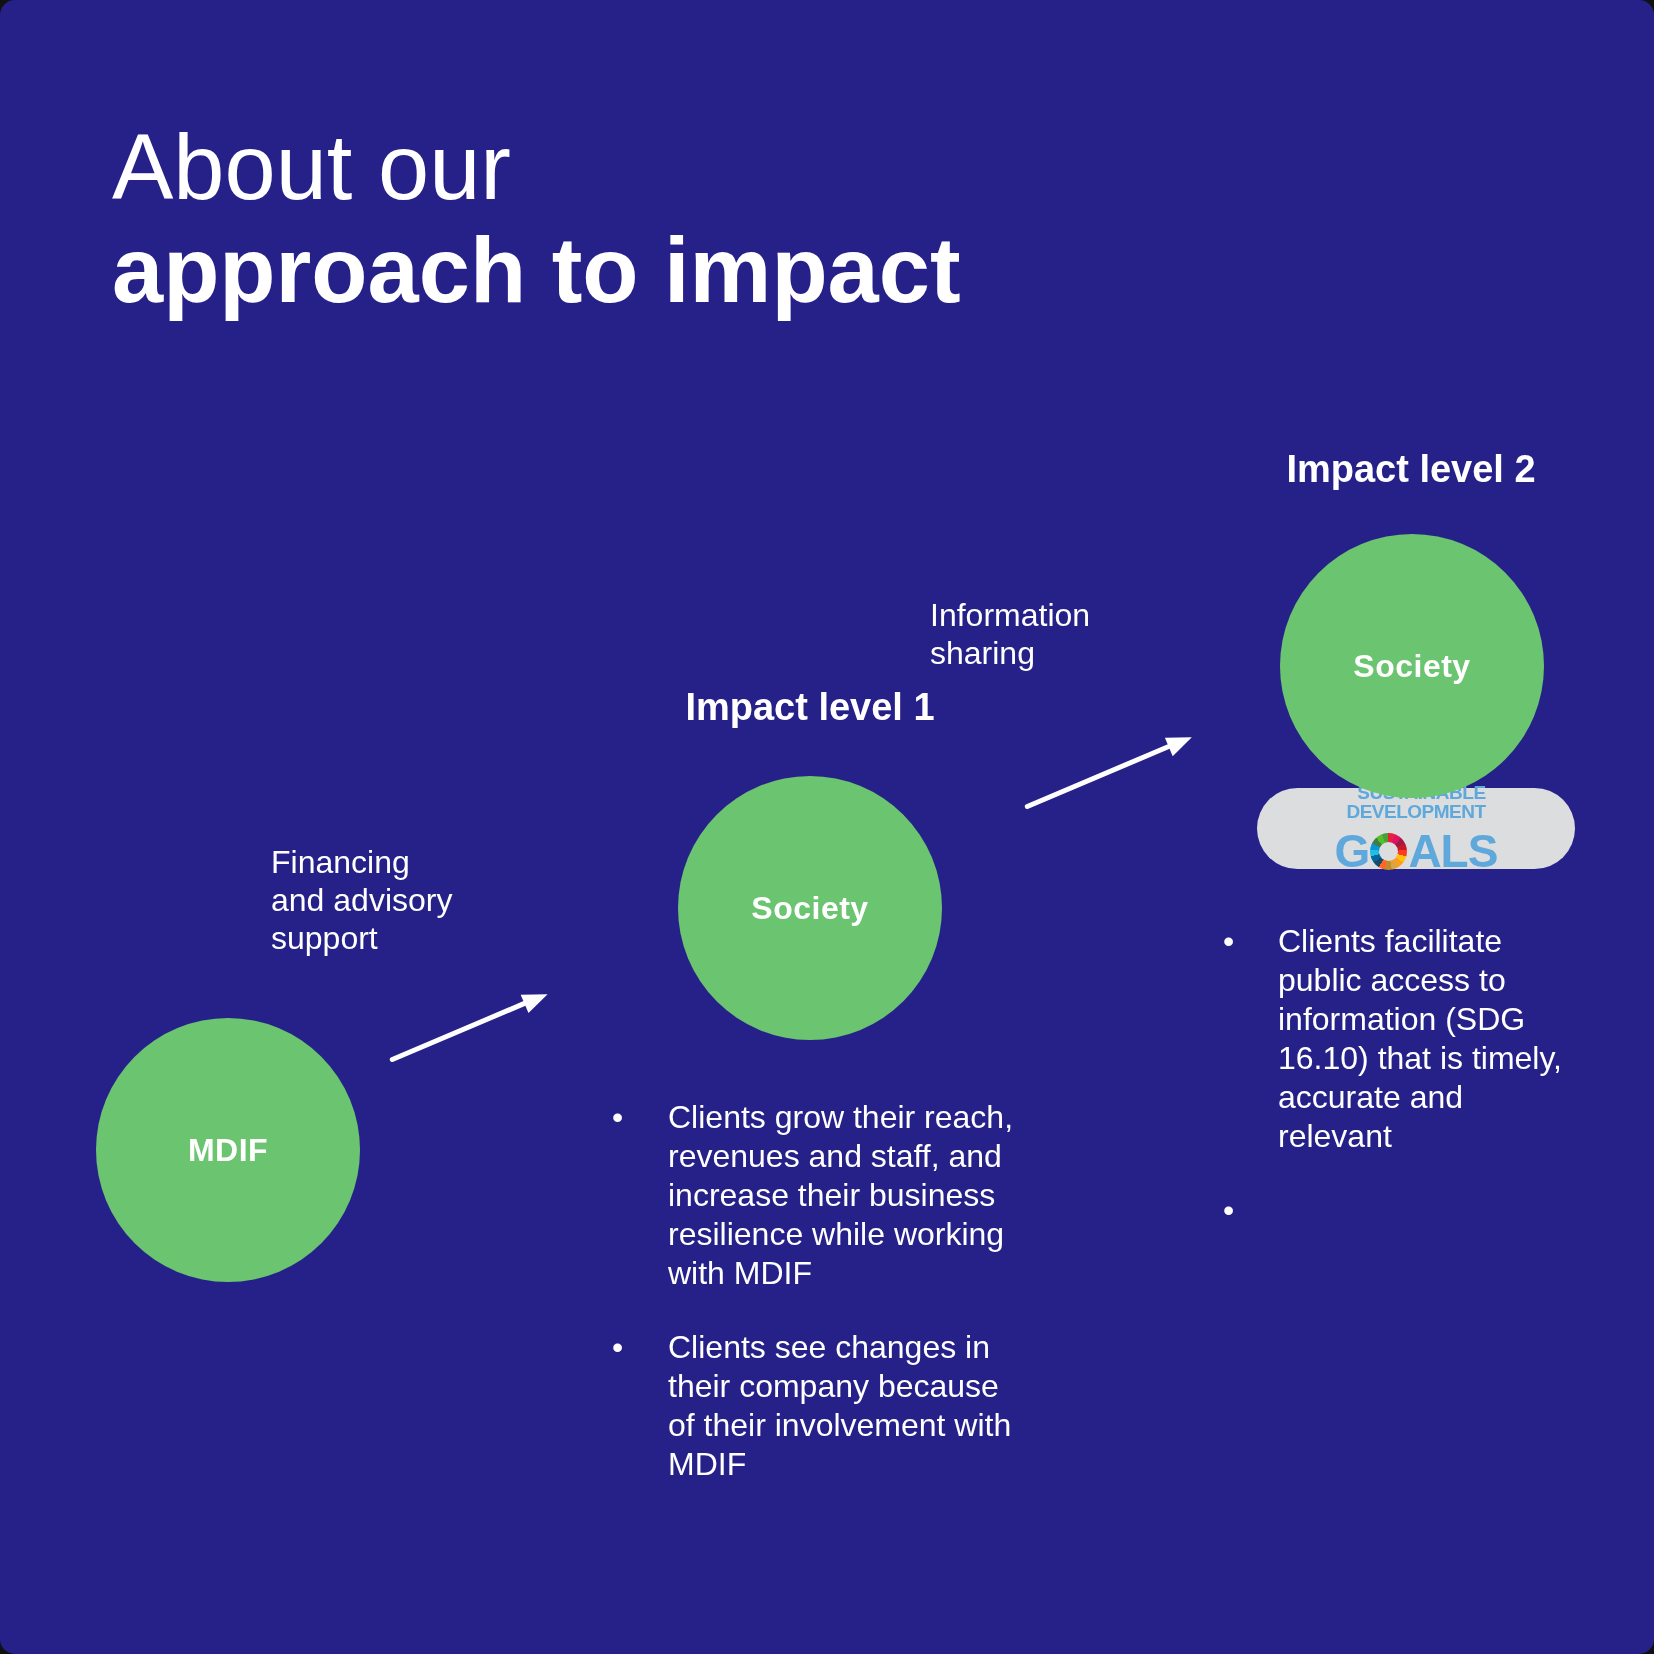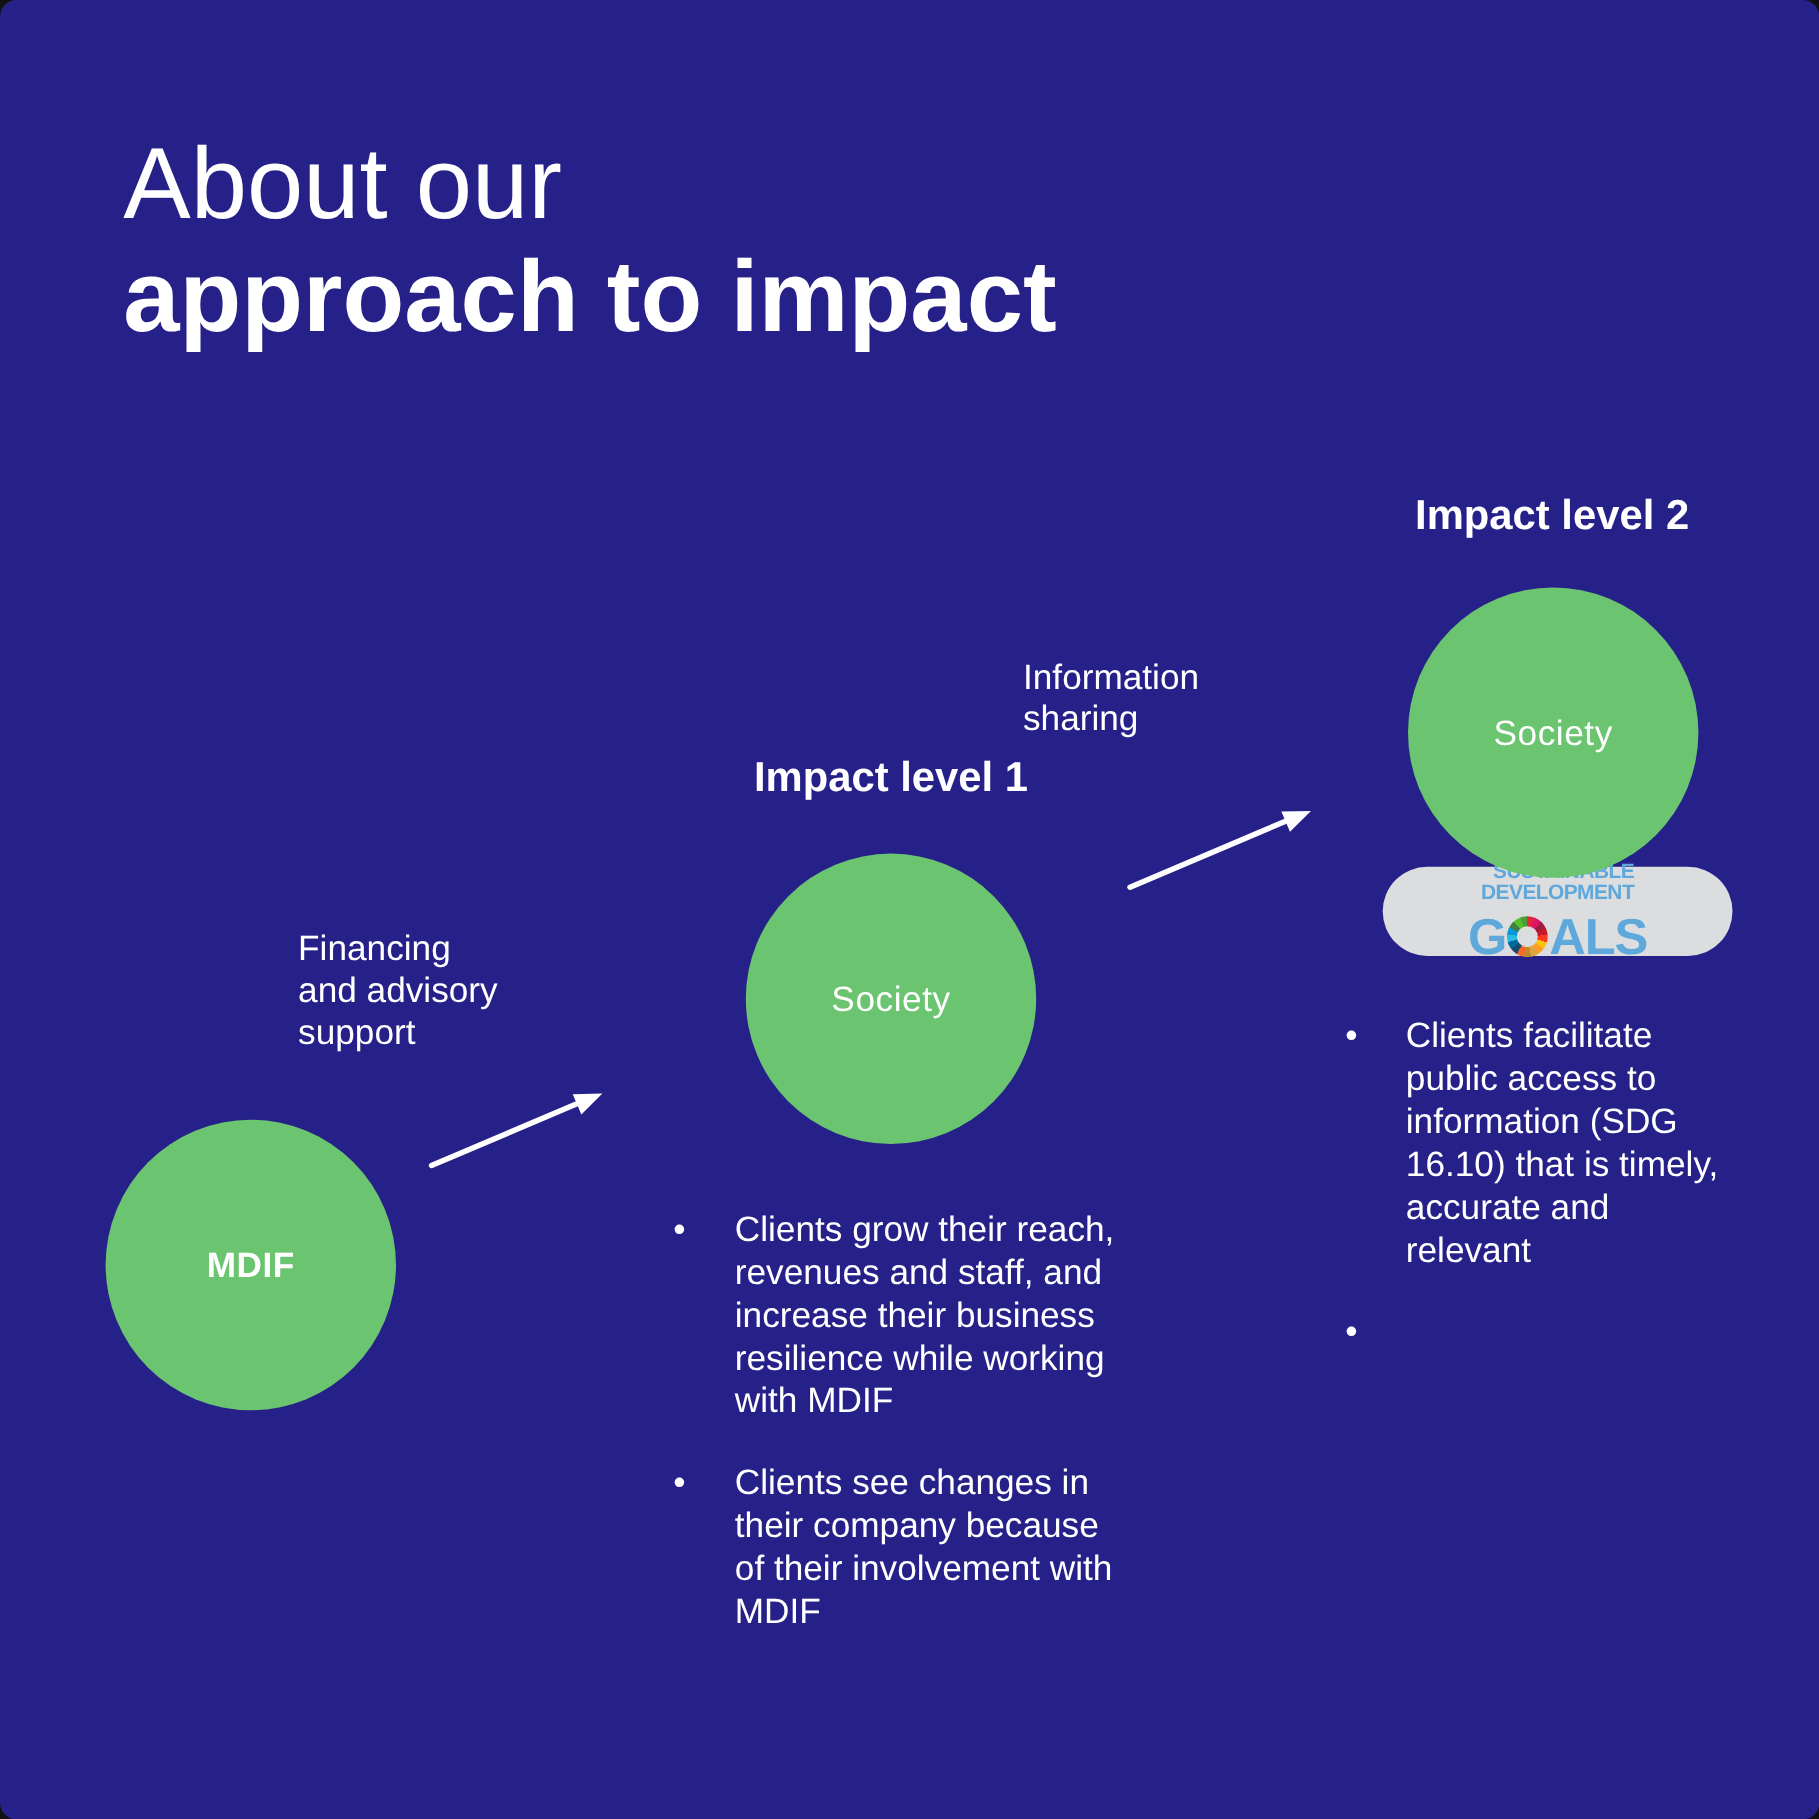--- a/index.html
+++ b/index.html
@@ -14,21 +14,21 @@
   .title{position:absolute;left:112px;top:116px;line-height:103px;font-size:92px;}
   .title .l1{font-weight:300;display:block;}
   .title .l2{font-weight:700;display:block;}
   
   .heading{position:absolute;width:420px;text-align:center;font-size:38px;font-weight:700;line-height:1;}
   .heading.h1{left:600px;top:688px;}
   .heading.h2{left:1201px;top:450px;}
   
   .circle{position:absolute;width:264px;height:264px;border-radius:50%;
     background:var(--node-green,#6BC46F);display:flex;align-items:center;justify-content:center;z-index:2;}
-  .circle .clabel{font-size:32px;font-weight:400;letter-spacing:.5px;}
+  .circle .clabel{font-size:32px;font-weight:700;letter-spacing:.5px;}
   .circle.mdif{left:96px;top:1018px;}
   .circle.mdif .clabel{font-weight:700;}
   .circle.clients{left:678px;top:776px;}
   .circle.society{left:1280px;top:534px;}
   
   .conn-label{position:absolute;font-size:32px;line-height:38px;white-space:pre;width:320px;}
   .conn-label.fin{left:271px;top:843px;}
   .conn-label.info{left:930px;top:596px;}
   
   .arrow{position:absolute;height:5px;background:var(--text,#fff);transform-origin:left center;border-radius:3px;}

